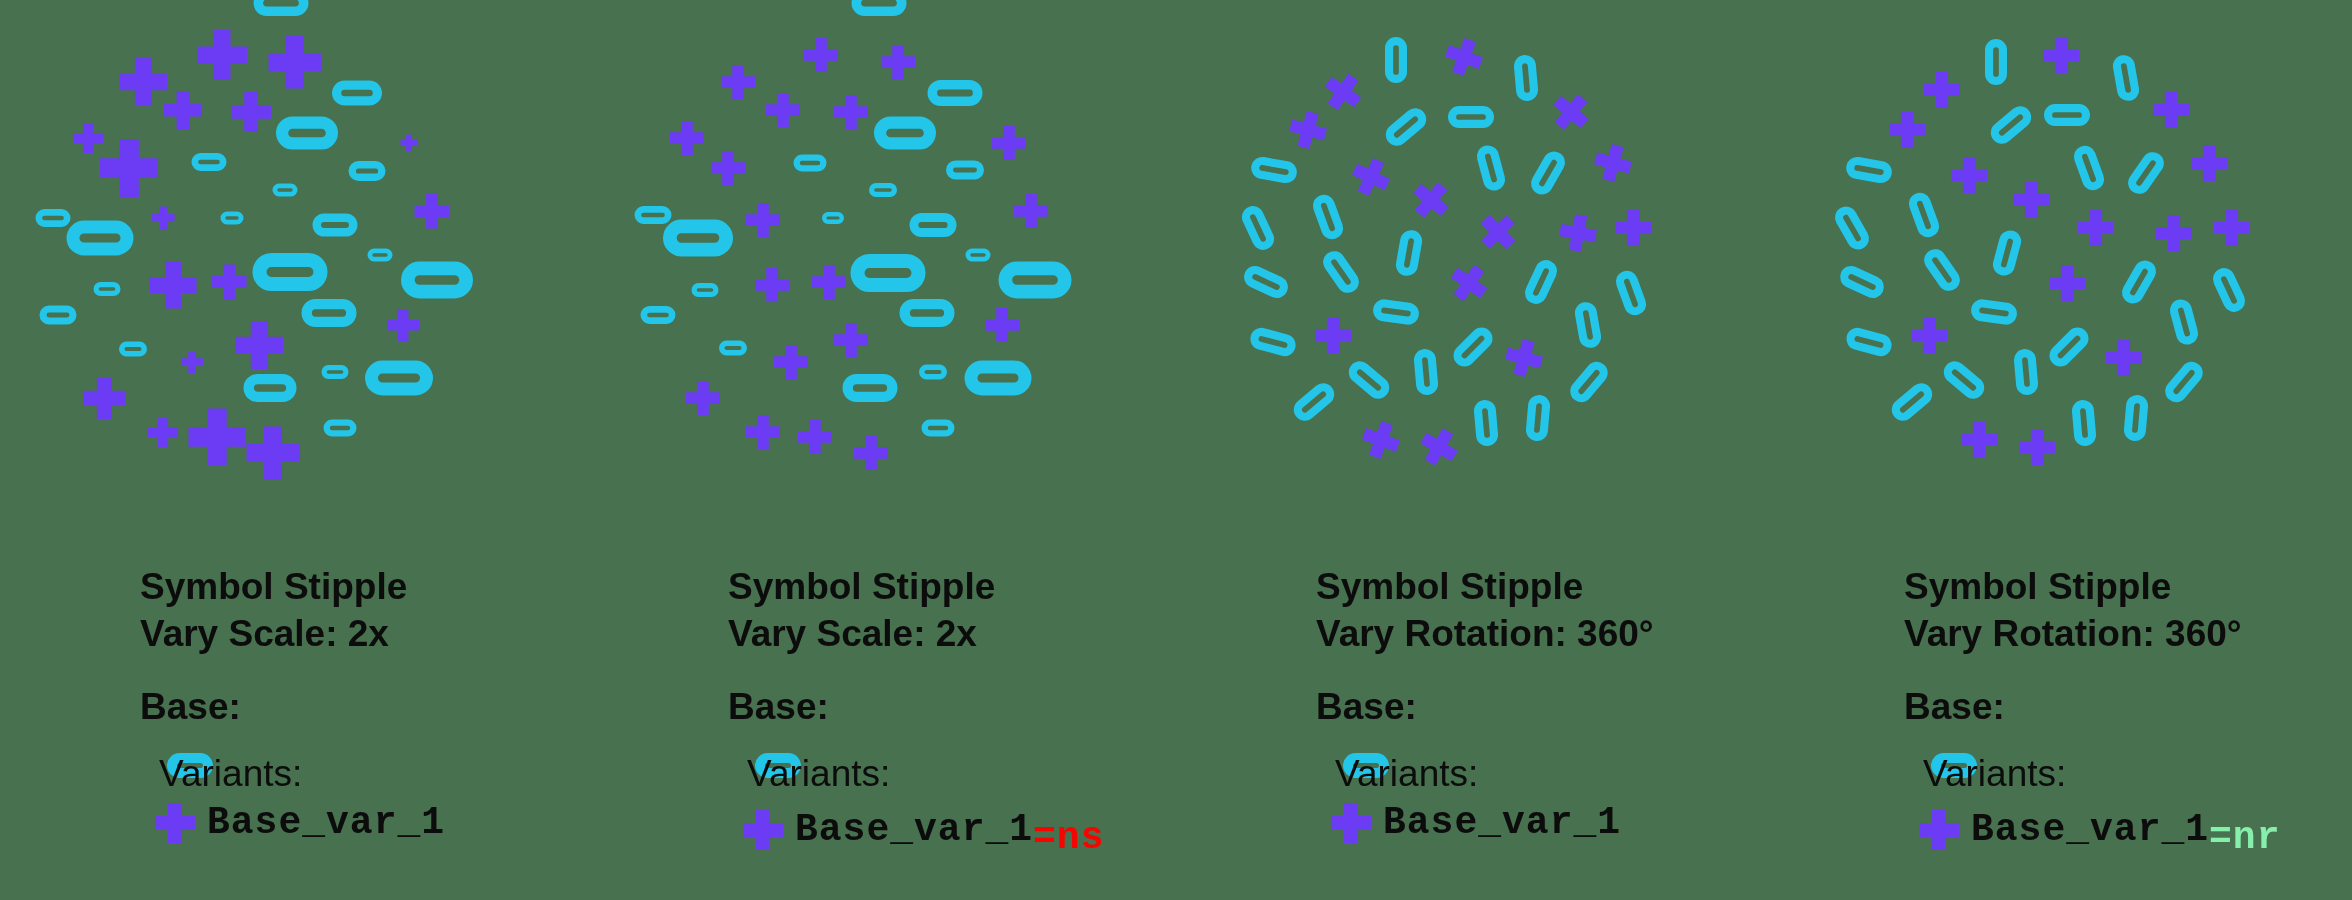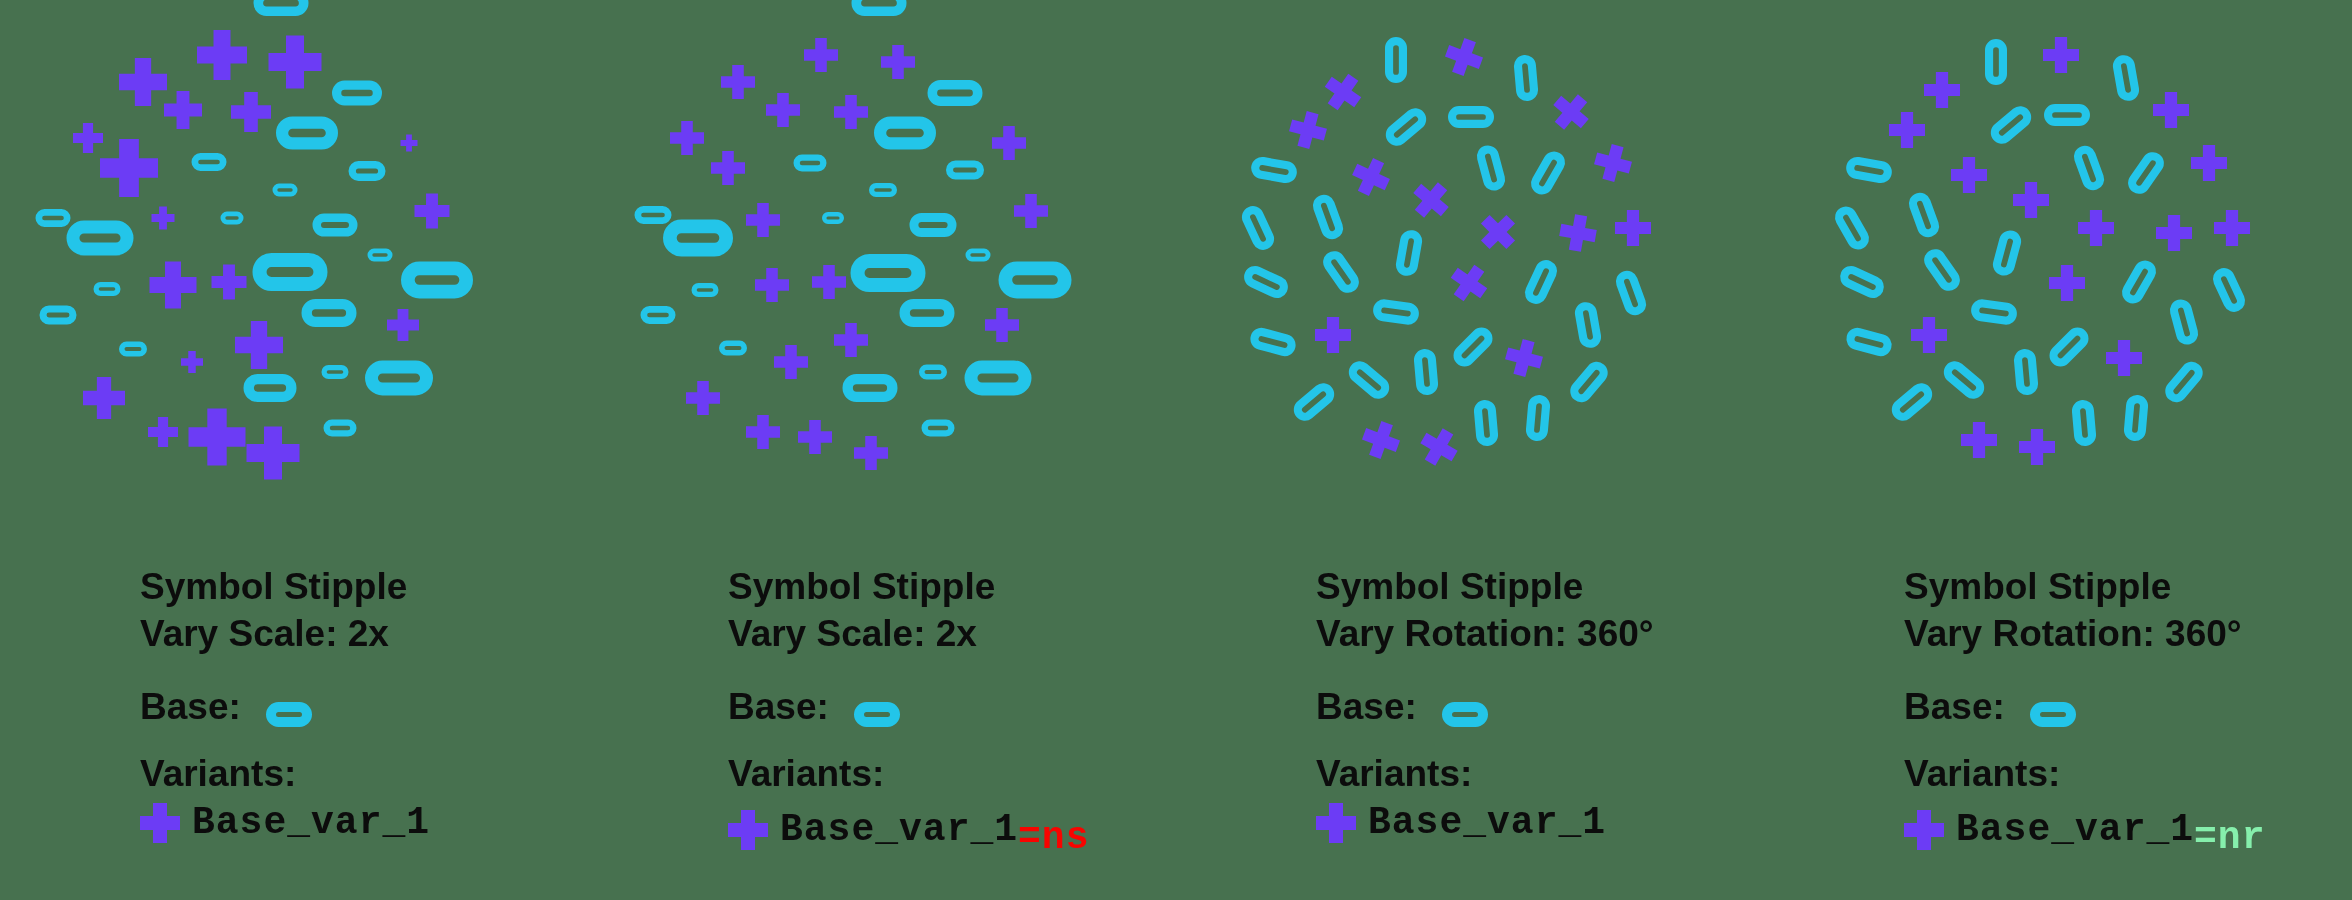--- a/index.html
+++ b/index.html
@@ -5,23 +5,23 @@
   html,body{margin:0;padding:0;}
   body{
     width:2352px;height:900px;position:relative;overflow:hidden;
     font-family:"Liberation Sans",sans-serif;
   }
   .panel{position:absolute;top:0;width:588px;height:802px;}
   .stipple{position:absolute;left:0;top:0;}
   .caption-item{position:absolute;left:140px;color:#0C0C0C;white-space:nowrap;}
   .title{top:566px;font-size:37px;font-weight:700;}
   .subtitle{top:613px;font-size:37px;font-weight:600;}
-  .base-row{top:686px;display:flex;align-items:flex-end;gap:24px;font-size:37px;font-weight:600;}
-  .variants-label{top:753px;font-size:37px;font-weight:700;}
-  .variant-row{top:803px;left:140px;display:flex;align-items:center;gap:12px;}
+  .base-row{top:686px;display:flex;align-items:center;gap:24px;font-size:37px;font-weight:600;flex-direction:column;}
+  .variants-label{top:753px;font-size:37px;font-weight:400;margin-left:19px;}
+  .variant-row{top:803px;left:155px;display:flex;align-items:center;gap:12px;}
   .variant-text{
     font-family:"Liberation Mono","DejaVu Sans Mono",monospace;
     font-weight:700;font-size:38px;letter-spacing:1px;line-height:1;
   }
   .variant-suffix{
     font-family:"Liberation Mono","DejaVu Sans Mono",monospace;
     font-weight:700;font-size:38px;letter-spacing:1px;line-height:1;margin-top:16px;
   }
 </style>
 </head>

